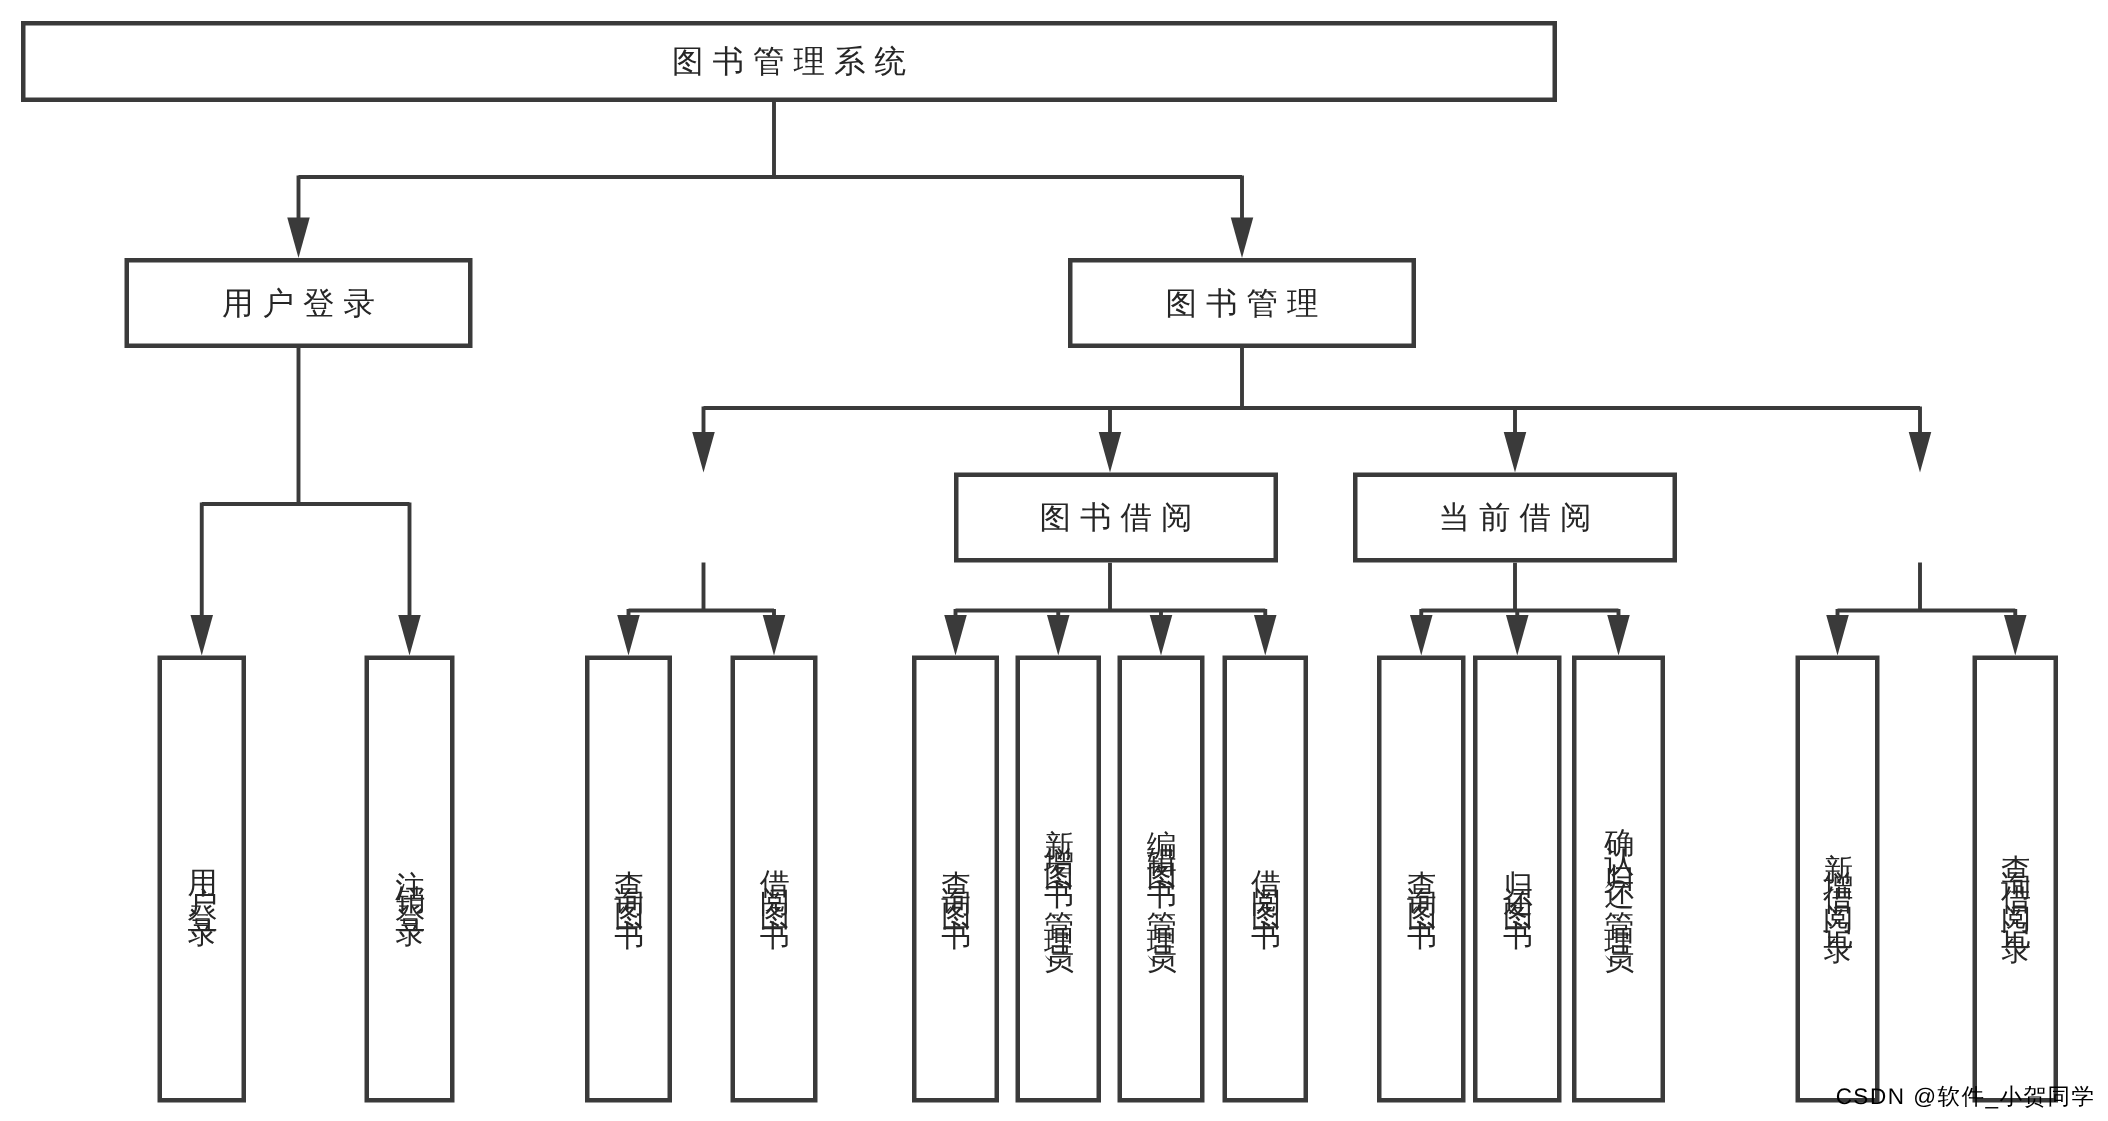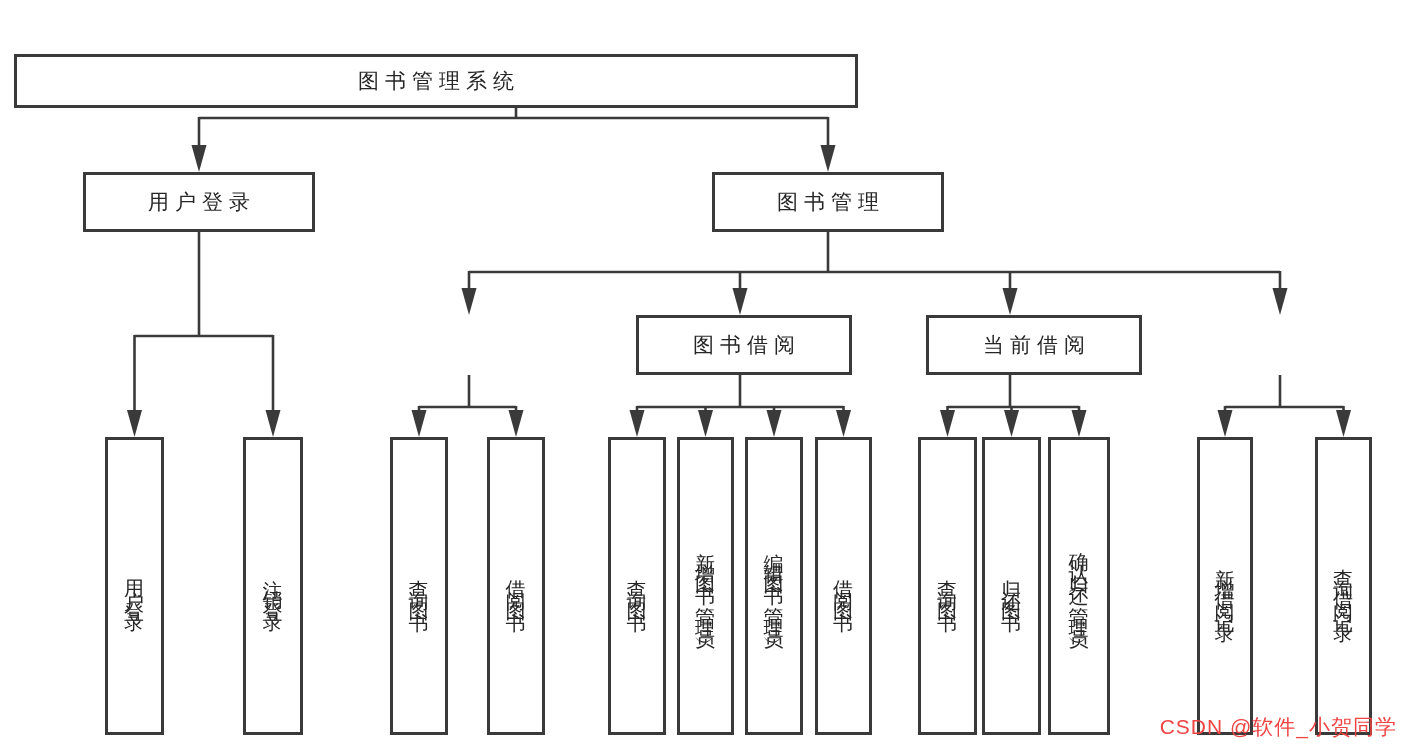--- a/index.html
+++ b/index.html
@@ -31,23 +31,23 @@
     text-orientation:mixed;
     font-size:20px;
     letter-spacing:11px;
     line-height:1;
     color:#262626;
     white-space:nowrap;
   }
   .watermark{
     position:absolute;
     right:8px;bottom:6px;
-    font-size:21px;
+    font-size:15px;
     letter-spacing:1px;
-    color:#ef4444;
+    color:#000000;
     z-index:5;
     white-space:nowrap;
   }
 </style>
 </head>
 <body>
 
 <div class="canvas">
 
   <svg class="wires" width="1405" height="747" viewBox="0 0 1405 747" stroke="#3a3a3a" stroke-width="2.6" fill="#3a3a3a">
@@ -112,27 +112,27 @@
     <g>
       <line x1="1280" y1="375" x2="1280" y2="407"></line>
       <line x1="1225" y1="407" x2="1343.5" y2="407"></line>
       <line x1="1225" y1="406" x2="1225" y2="414"></line>
       <polygon points="1217.5,410 1232.5,410 1225,437" stroke="none"></polygon>
       <line x1="1343.5" y1="406" x2="1343.5" y2="414"></line>
       <polygon points="1336,410 1351,410 1343.5,437" stroke="none"></polygon>
     </g>
   </svg>
 
-  <div class="box hnode" style="left:14px;top:14px;width:844px;height:54px;margin-top:40px;">图书管理系统</div>
+  <div class="box hnode" style="left:14px;top:14px;width:1024px;height:54px;">图书管理系统</div>
 
   <div class="box hnode" style="left:83px;top:172px;width:232px;height:60px;">用户登录</div>
   <div class="box hnode" style="left:712px;top:172px;width:232px;height:60px;">图书管理</div>
 
   <div class="box hnode" style="left:636px;top:315px;width:216px;height:60px;">图书借阅</div>
-  <div class="box hnode" style="left:926px;top:315px;width:216px;height:60px;">当前借阅</div>
+  <div class="box hnode" style="left:902px;top:315px;width:216px;height:60px;">当前借阅</div>
 
   <div class="box leaf" style="left:105px;top:437px;width:59px;height:298px;">
     <span class="vtext">用户登录</span>
   </div>
   <div class="box leaf" style="left:243px;top:437px;width:60px;height:298px;">
     <span class="vtext">注销登录</span>
   </div>
   <div class="box leaf" style="left:390px;top:437px;width:58px;height:298px;">
     <span class="vtext">查询图书</span>
   </div>

